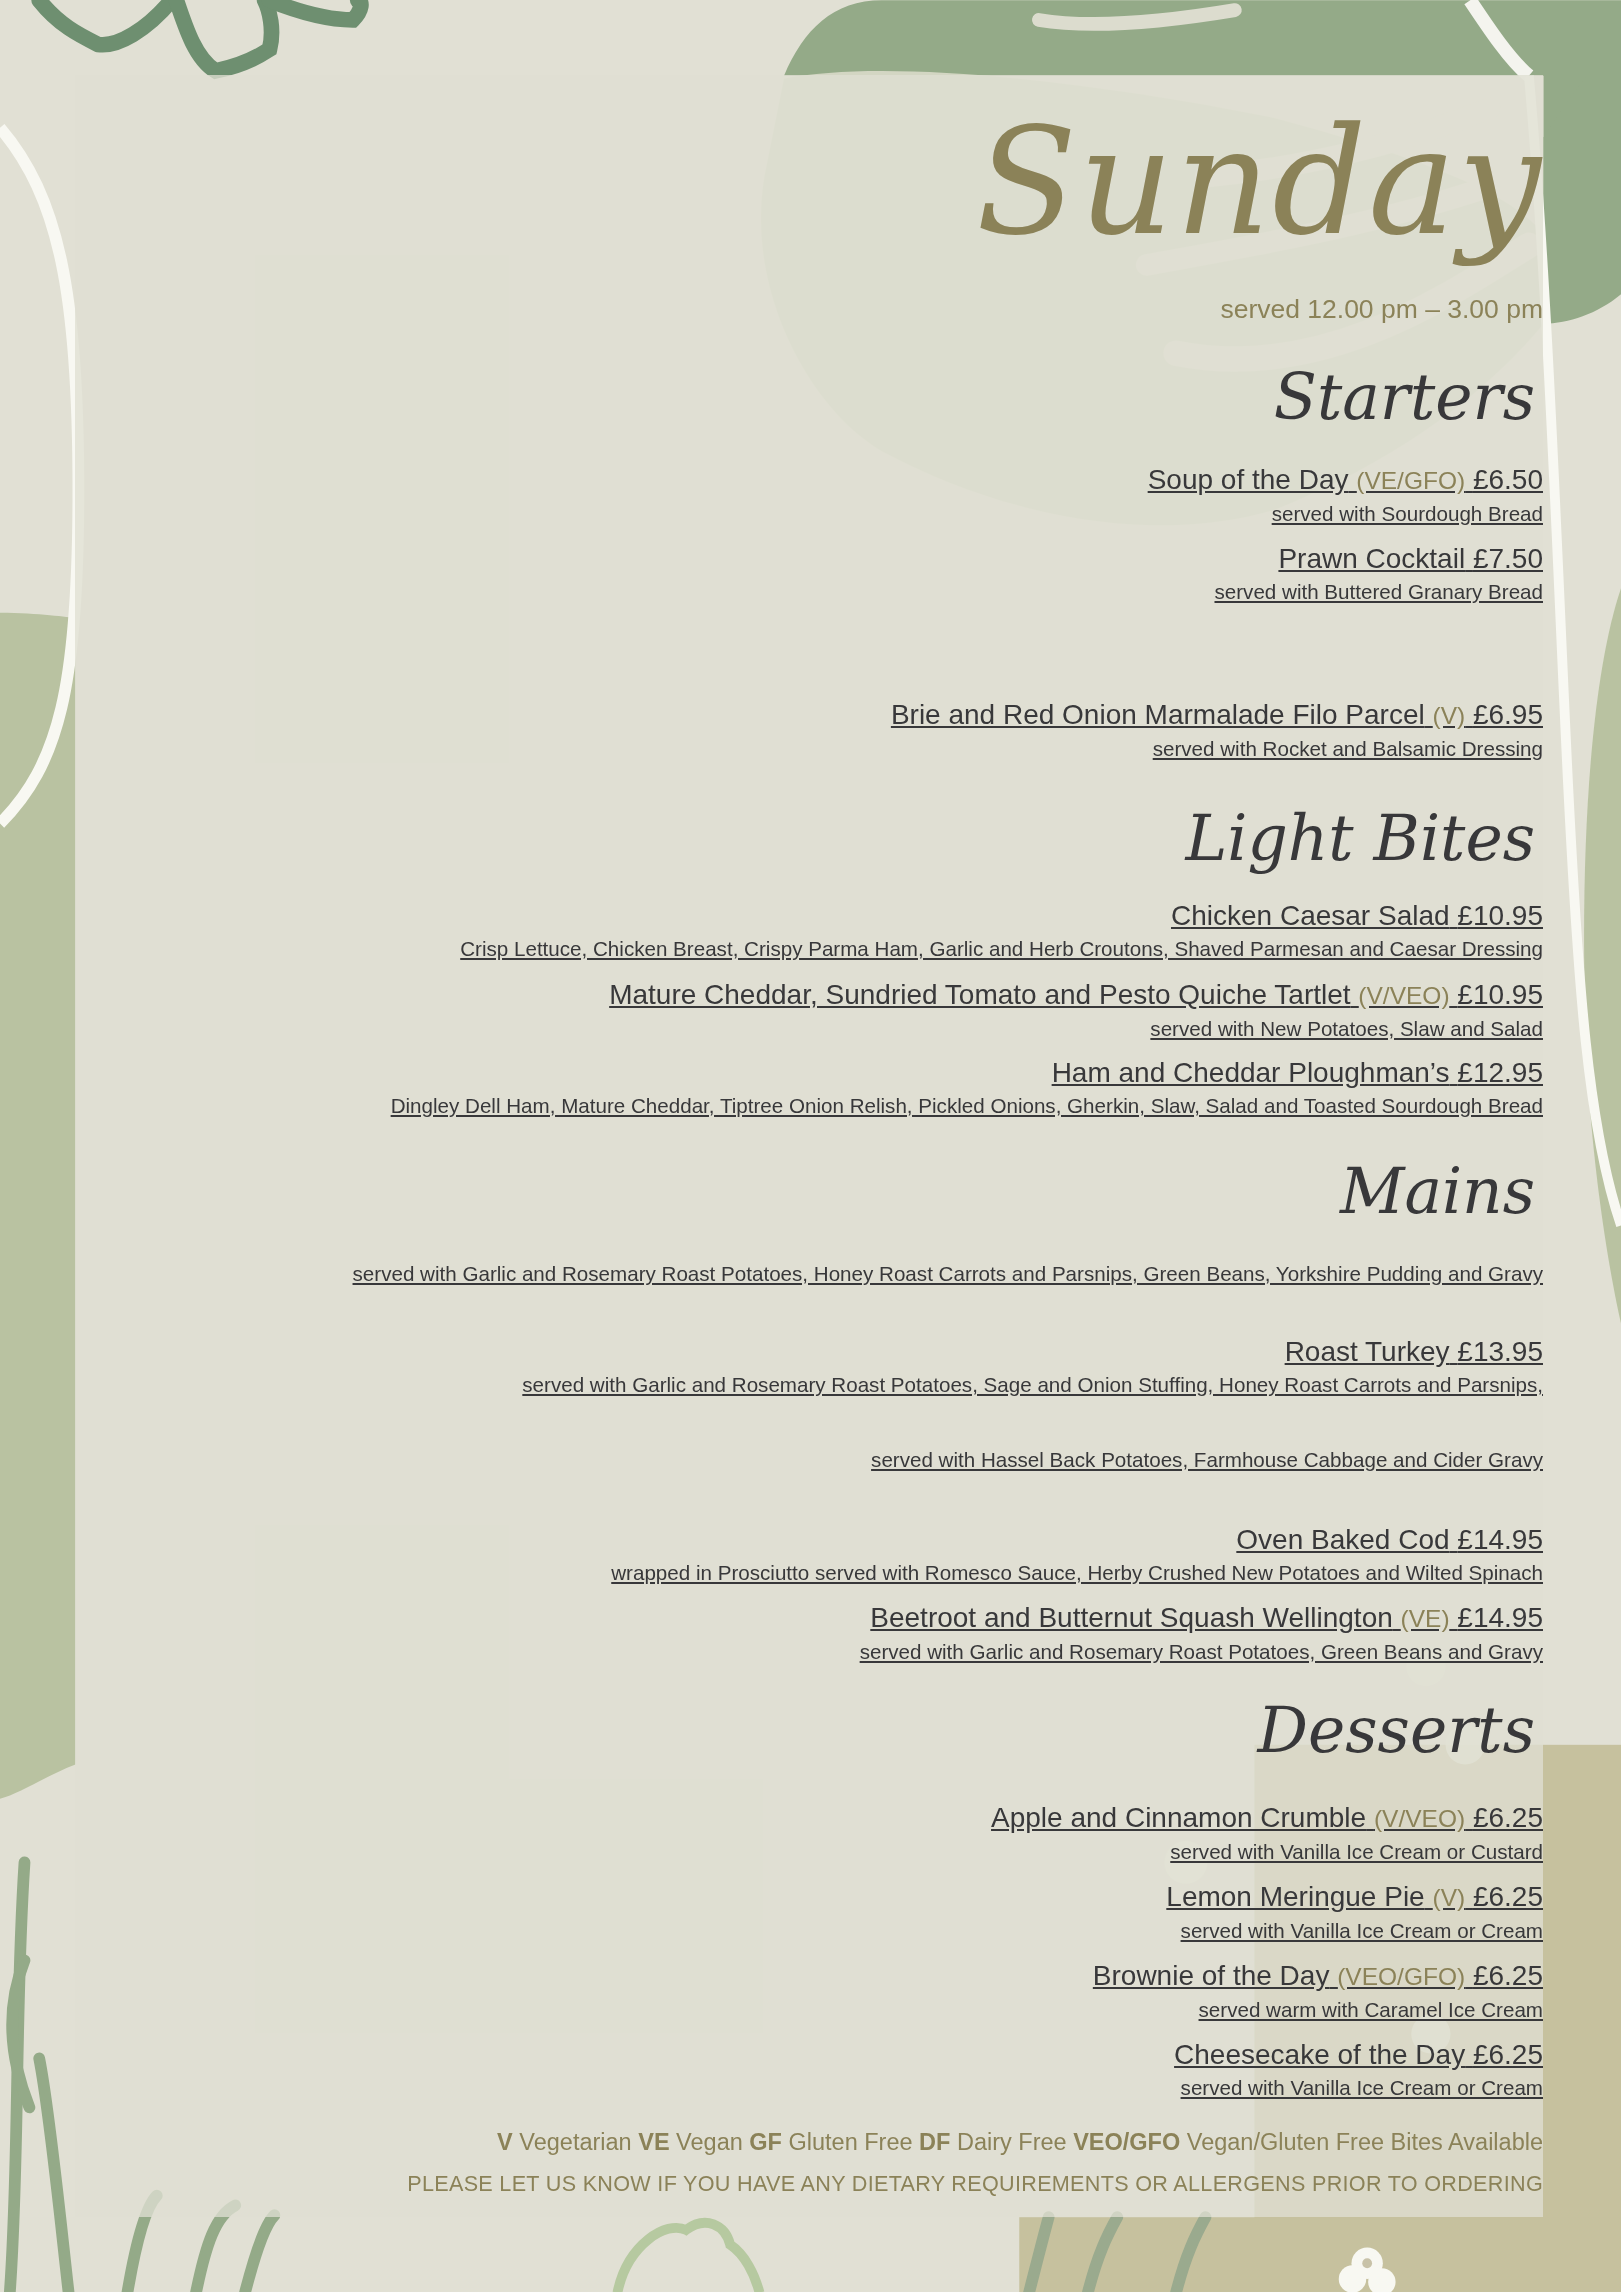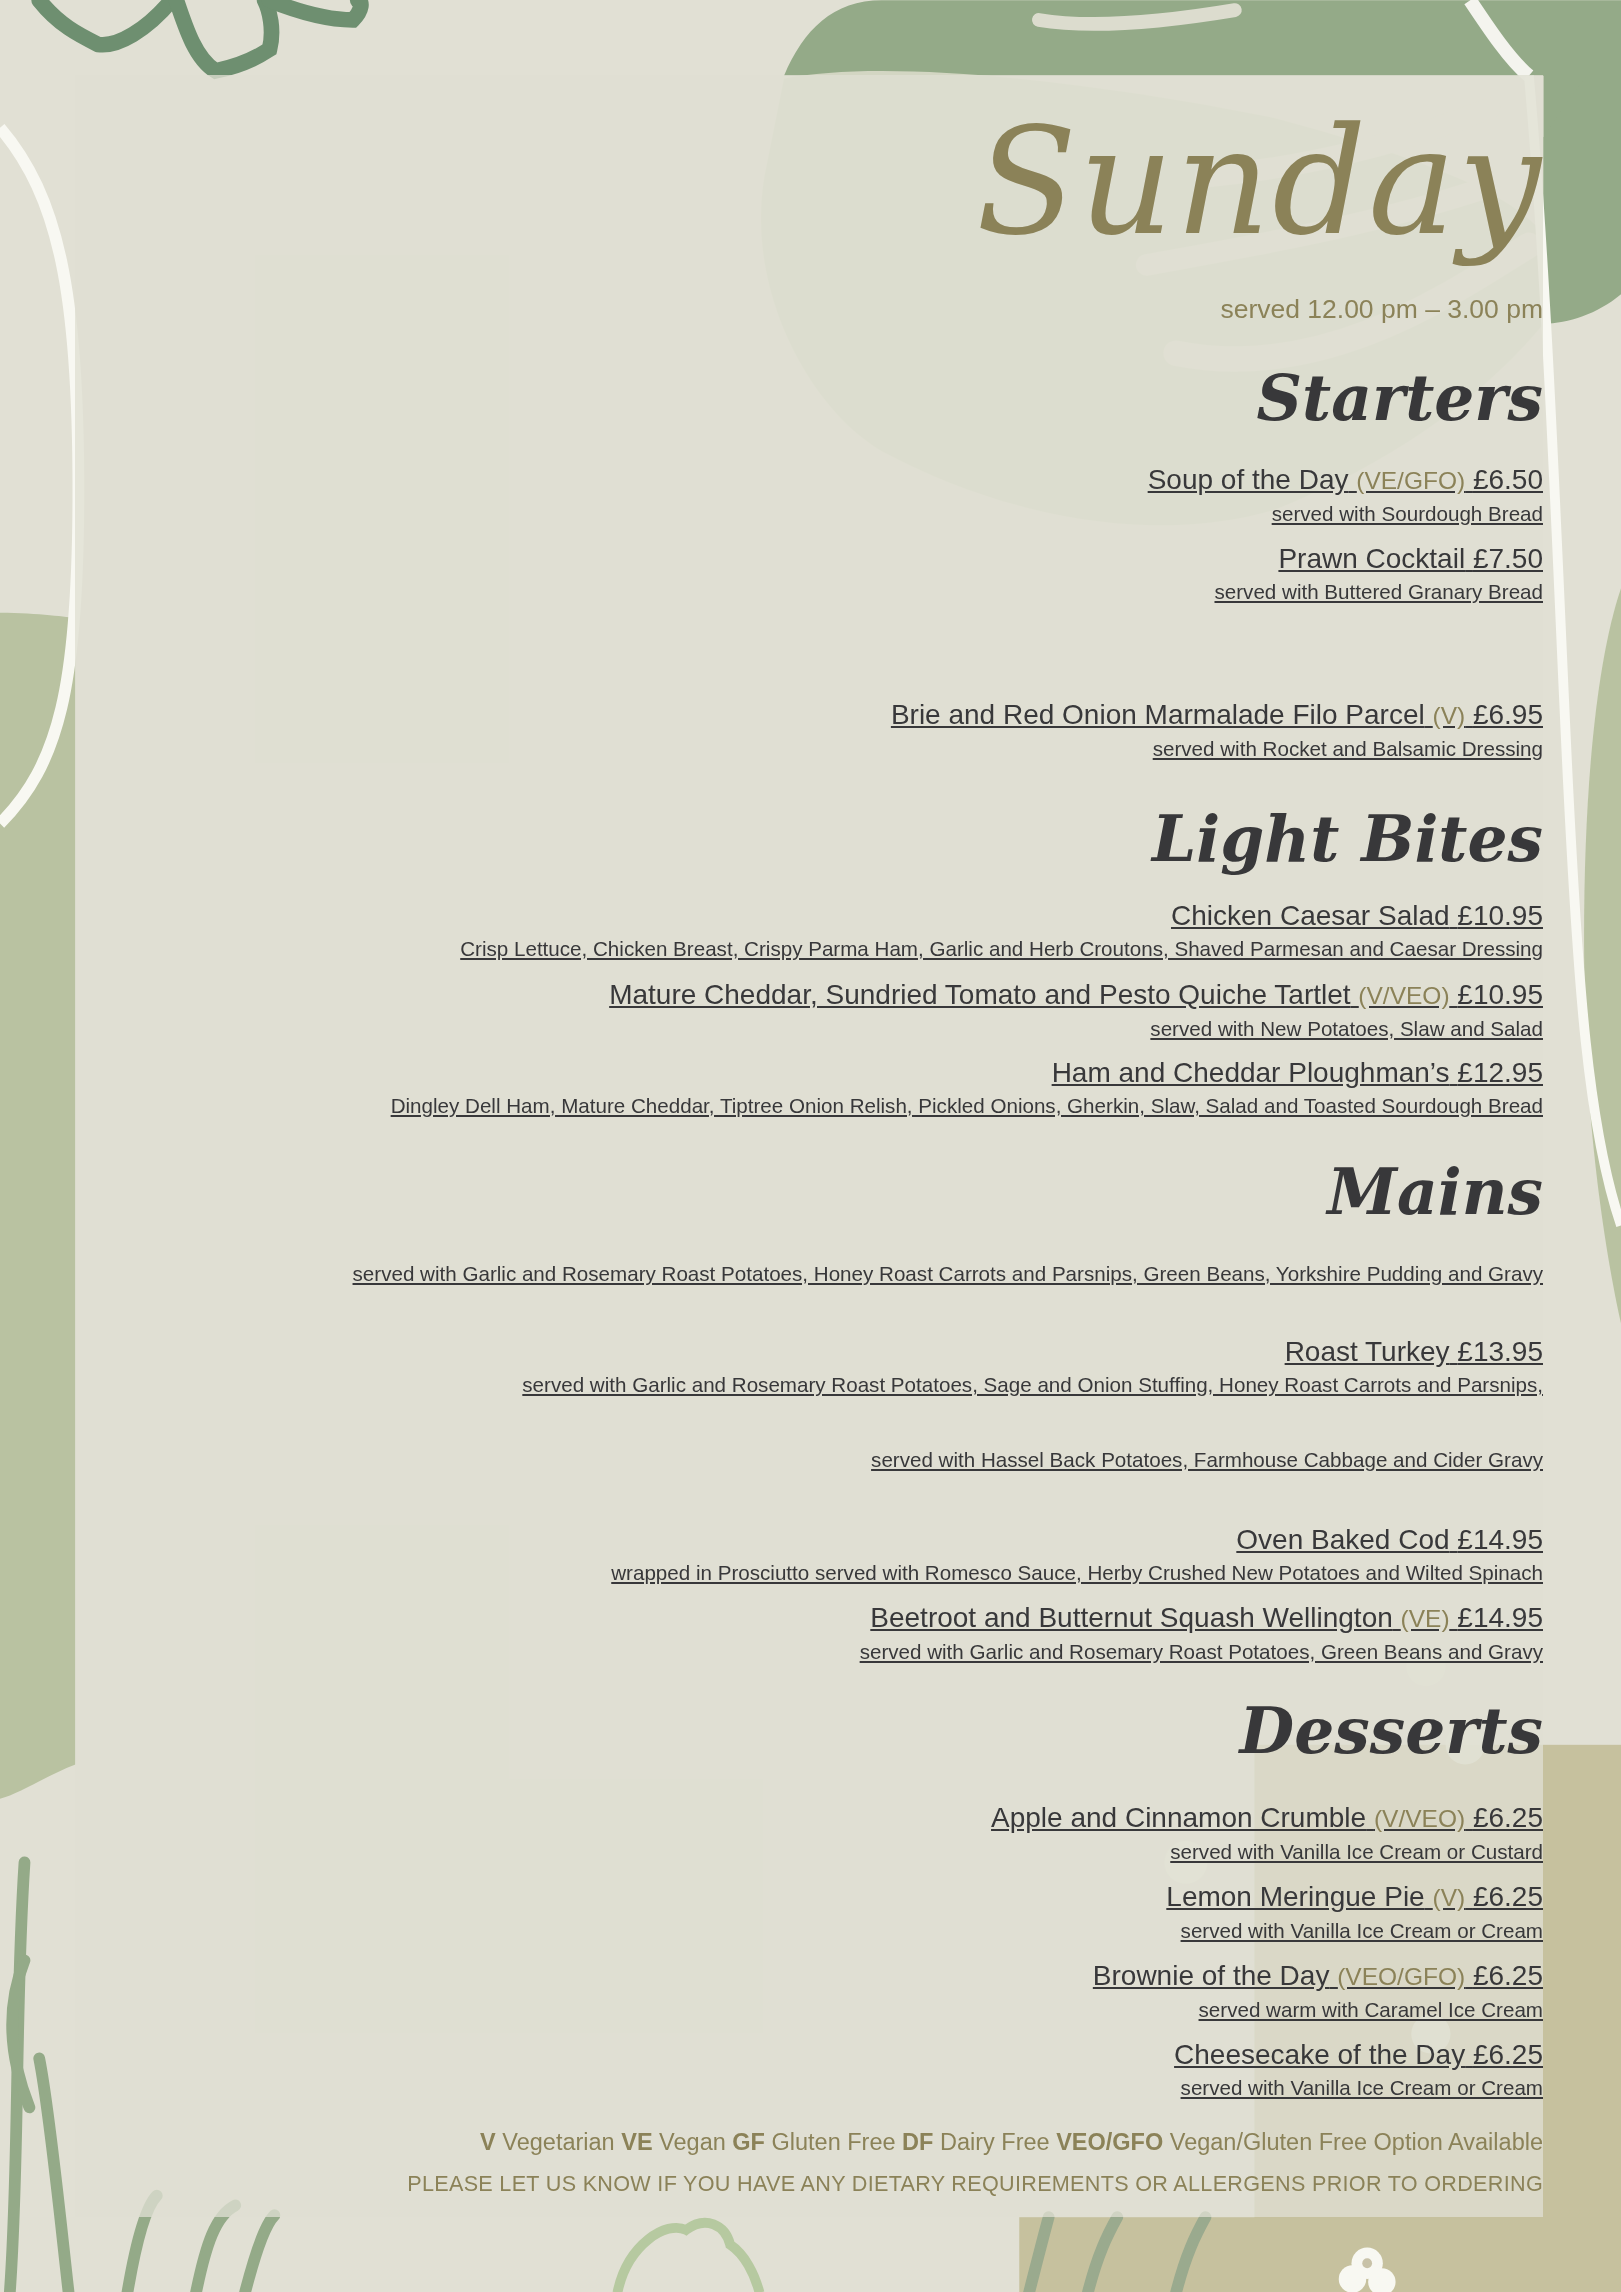--- a/index.html
+++ b/index.html
@@ -22,23 +22,23 @@
     position: absolute; left: 0; right: 0; top: 19.6px;
     font-family: "DejaVu Serif", serif; font-style: italic;
     font-size: 147px; font-weight: 300; line-height: 176px;
     color: #8b8258; letter-spacing: 2px;
   }
   .served-time {
     position: absolute; left: 0; right: 0; top: 219px;
     font-size: 26.5px; color: #8b8258;
   }
   .section-heading {
-    position: absolute; left: 0; right: 0;
+    position: absolute; left: 0; right: 8px;
     font-family: "DejaVu Serif", serif; font-style: italic;
-    font-size: 63px; line-height: 78px; color: #38383a; font-weight: 700;
+    font-size: 63px; line-height: 78px; color: #38383a; font-weight: 400;
   }
   .item { position: absolute; left: 0; right: 0; text-decoration: underline; }
   .item-title { font-size: 28px; line-height: 33px; white-space: nowrap; }
   .item-title .tag { color: #8b8258; font-size: 24.5px; }
   .item-desc { font-size: 20.6px; line-height: 29px; margin-top: 2px; }
   .legend {
     position: absolute; left: 0; right: 0; top: 2054px;
     font-size: 23.5px; color: #8b8258;
   }
   .legend b { font-weight: bold; }
@@ -178,17 +178,17 @@
   <div class="item" style="top:1963px">
     <div class="item-title"><span>Cheesecake of the Day</span> <span>£6.25</span></div>
     <div class="item-desc">served with Vanilla Ice Cream or Cream</div>
   </div>
 
   <div class="legend">
     <b>V</b> <span>Vegetarian</span>
     <b>VE</b> <span>Vegan</span>
     <b>GF</b> <span>Gluten Free</span>
     <b>DF</b> <span>Dairy Free</span>
-    <b>VEO/GFO</b> <span>Vegan/Gluten Free Option Available</span>
+    <b>VEO/GFO</b> <span>Vegan/Gluten Free Bites Available</span>
   </div>
   <div class="notice">PLEASE LET US KNOW IF YOU HAVE ANY DIETARY REQUIREMENTS OR ALLERGENS PRIOR TO ORDERING</div>
 </div>
 
 
 </body></html>

